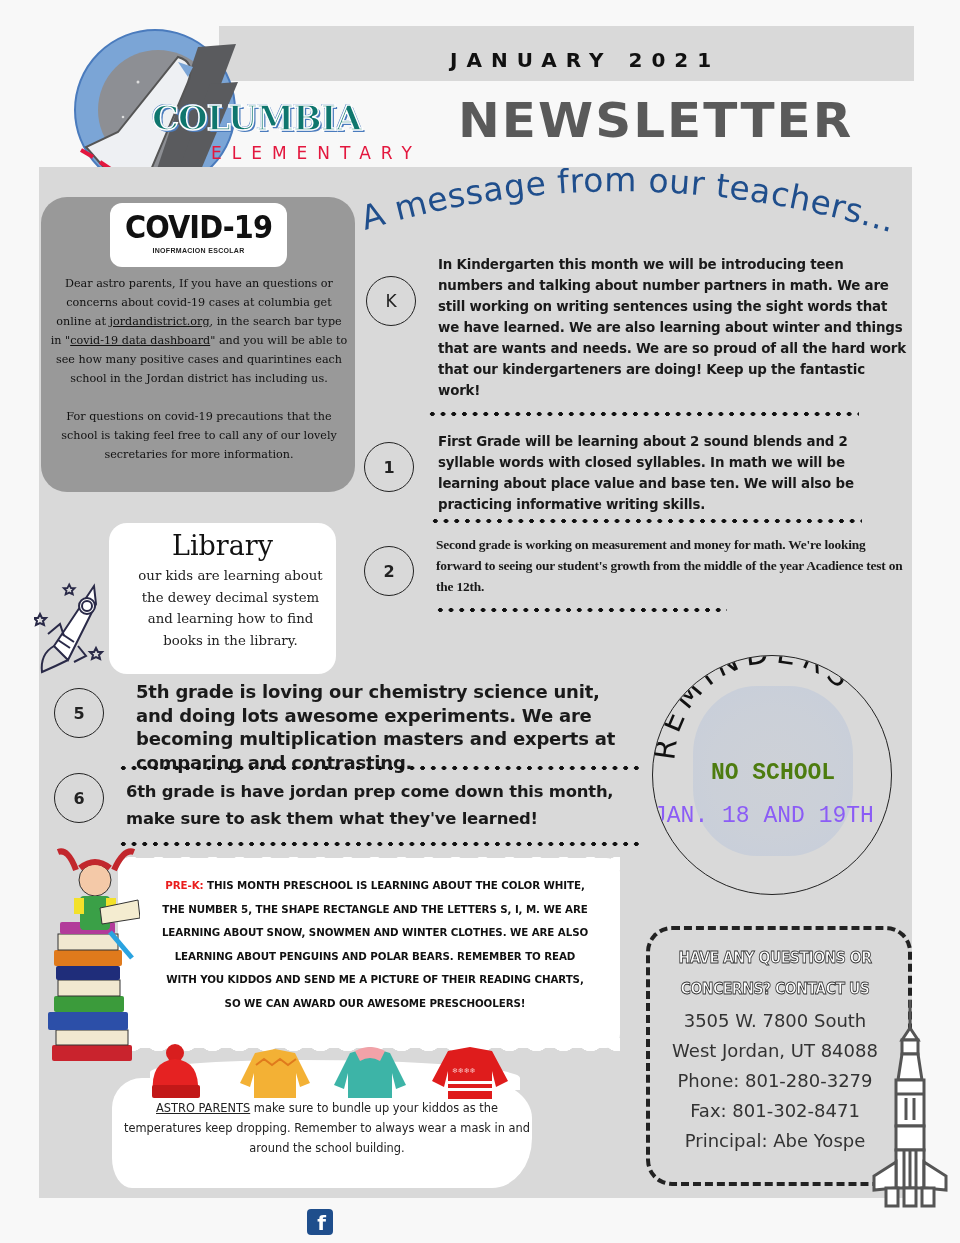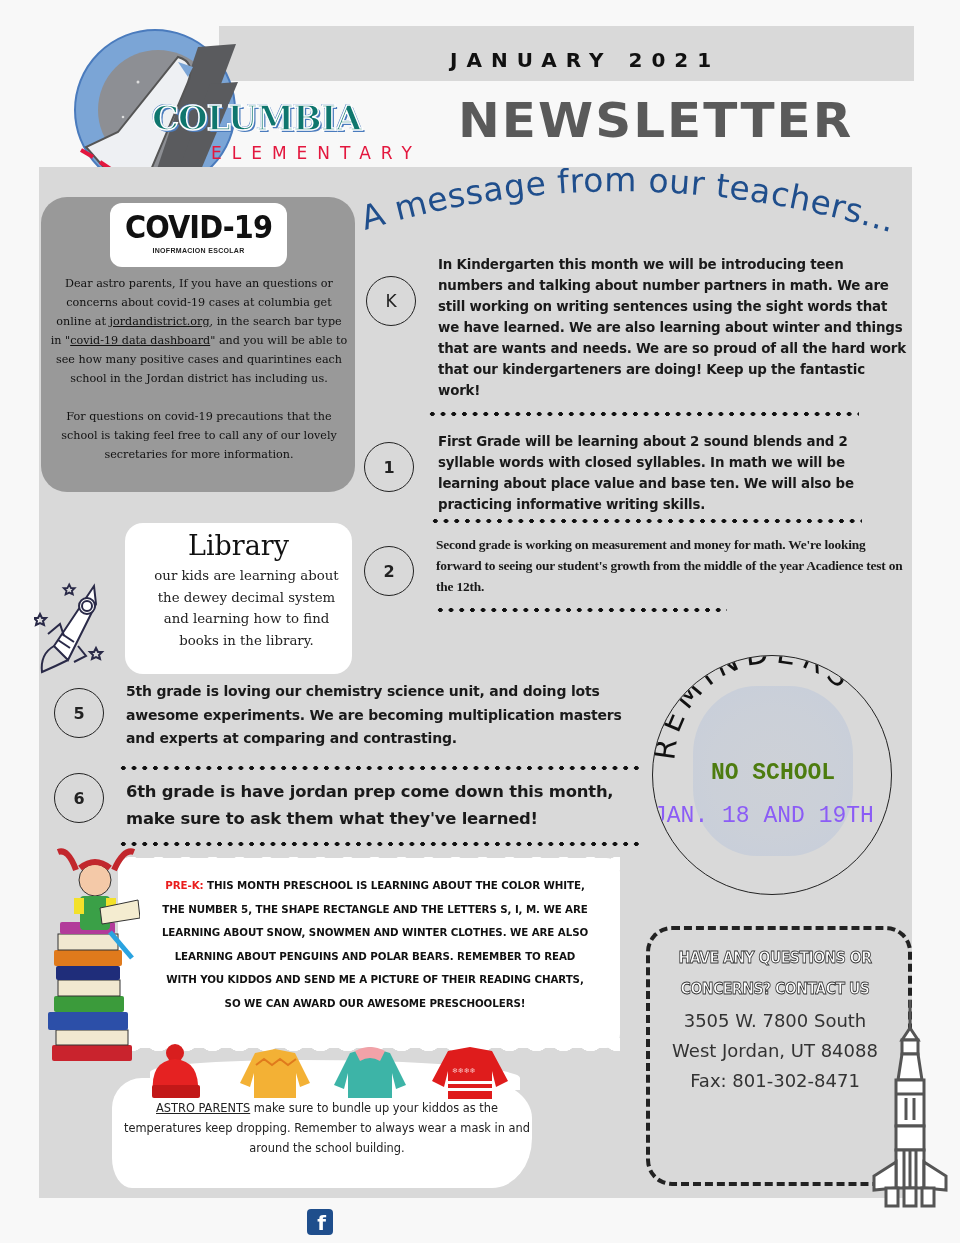--- a/index.html
+++ b/index.html
@@ -31,21 +31,21 @@
   .covid-body u { text-decoration: underline; }
   .covid-body p + p { margin-top: 19px; }
 
   
   .grade-circle { width: 50px; height: 50px; border: 1.5px solid #222; border-radius: 50%; display: flex; align-items: center; justify-content: center; font-family: "DejaVu Sans", sans-serif; font-size: 17px; color: #222; background: transparent; }
   .grade-circle.bold { font-weight: bold; font-size: 16px; }
   .grade-text { font-family: "DejaVu Sans", sans-serif; font-weight: bold; font-size: 13.4px; line-height: 21px; color: #1a1a1a; letter-spacing: -0.2px; }
   .dots { height: 6px; background-image: radial-gradient(circle, #111 2px, transparent 2.3px); background-size: 10.7px 6px; background-repeat: repeat-x; }
 
   
-  .library-box { left: 109px; top: 523px; width: 227px; height: 151px; background: #fff; border-radius: 18px; text-align: center; margin-left: 16px; }
+  .library-box { left: 109px; top: 523px; width: 227px; height: 151px; background: #fff; border-radius: 18px; text-align: center; }
   .library-title { display: block; font-family: "DejaVu Serif", serif; font-size: 27px; line-height: 38px; margin-top: 4px; color: #111; }
   .library-text { display: block; font-family: "DejaVu Serif", serif; font-size: 13.3px; line-height: 21.5px; color: #222; padding: 0 6px 0 22px; }
 
   
   .reminders { left: 652px; top: 655px; width: 240px; height: 240px; border: 1.5px solid #222; border-radius: 50%; overflow: hidden; }
   .reminders-bg { left: 40px; top: 30px; width: 160px; height: 170px; border-radius: 40%; background: radial-gradient(circle at 50% 50%, #c8cdd6 0%, #c5ccd8 55%, #bfc9dc 100%); opacity: 0.7; }
   .no-school { left: 0; top: 104px; width: 240px; text-align: center; font-family: "Liberation Mono", monospace; font-weight: bold; font-size: 23px; color: #4d7c0f; }
   .no-school-date { left: 0; top: 140px; width: 240px; text-align: left; font-family: "Liberation Mono", monospace; font-size: 23px; line-height: 40px; color: #8b5cf6; }
 
   
@@ -147,21 +147,21 @@
     <path d="M6 38 l2 4 4 0 -3 3 1 4 -4 -2 -4 2 1 -4 -3 -3 4 0z"></path>
     <path d="M62 72 l2 4 4 0 -3 3 1 4 -4 -2 -4 2 1 -4 -3 -3 4 0z"></path>
   </g>
 </svg>
 <div class="abs library-box">
   <span class="library-title">Library</span>
   <span class="library-text">our kids are learning about the dewey decimal system and learning how to find books in the library.</span>
 </div>
 
 <div class="abs grade-circle bold" style="left:54px;top:688px;">5</div>
-<div class="abs grade-text" style="left:126px;top:680px;width:500px;font-size:14px;line-height:23.5px;">5th grade is loving our chemistry science unit, and doing lots awesome experiments. We are becoming multiplication masters and experts at comparing and contrasting.</div>
+<div class="abs grade-text" style="left:136px;top:680px;width:500px;font-size:18px;line-height:23.5px;">5th grade is loving our chemistry science unit, and doing lots awesome experiments. We are becoming multiplication masters and experts at comparing and contrasting.</div>
 <div class="abs dots" style="left:118px;top:765px;width:525px;"></div>
 
 <div class="abs grade-circle bold" style="left:54px;top:773px;">6</div>
 <div class="abs grade-text" style="left:126px;top:778px;width:520px;font-size:16.4px;line-height:27px;">6th grade is have jordan prep come down this month, make sure to ask them what they've learned!</div>
 <div class="abs dots" style="left:118px;top:841px;width:525px;"></div>
 
 <div class="abs reminders">
   <div class="abs reminders-bg"></div>
   <svg class="abs" style="left:0;top:0;width:240px;height:240px;" viewBox="0 0 240 240">
     <defs>
@@ -226,21 +226,23 @@
 <div class="abs winter-text"><u>ASTRO PARENTS</u><span> make sure to bundle up your kiddos as the temperatures keep dropping. Remember to always wear a mask in and around the school building.</span></div>
 
 <div class="abs contact-box"></div>
 <div class="abs contact-heading">
   <div>HAVE ANY QUESTIONS OR</div>
   <div>CONCERNS? CONTACT US</div>
 </div>
 <div class="abs contact-lines">
   <div>3505 W. 7800 South</div>
   <div>West Jordan, UT 84088</div>
+  <div>Phone: 801-280-3279</div>
   <div>Fax: 801-302-8471</div>
+  <div>Principal: Abe Yospe</div>
 </div>
 
 <svg class="abs" style="left:870px;top:1000px;width:80px;height:212px;" viewBox="0 0 80 212">
   <g fill="#fff" stroke="#555" stroke-width="3">
     <line x1="40" y1="0" x2="40" y2="28"></line>
     <path d="M32 40 L40 28 L48 40 Z"></path>
     <rect x="32" y="40" width="16" height="14"></rect>
     <path d="M28 80 L32 54 L48 54 L52 80 Z"></path>
     <rect x="26" y="80" width="28" height="46"></rect>
     <line x1="26" y1="94" x2="54" y2="94"></line>

